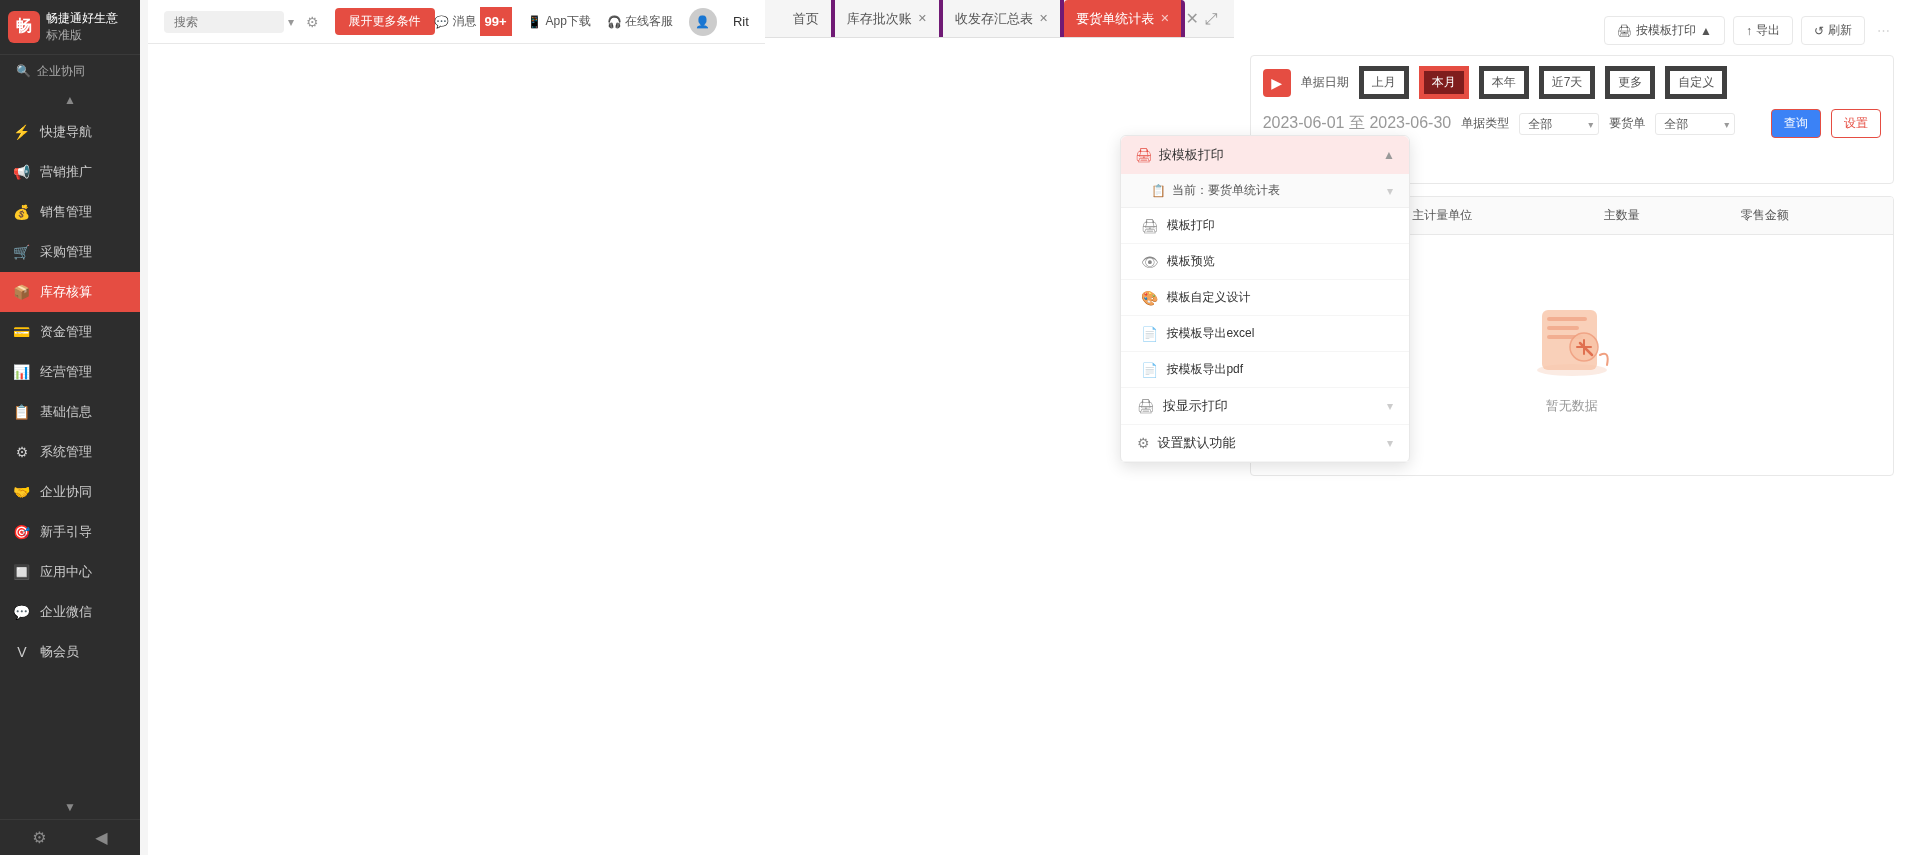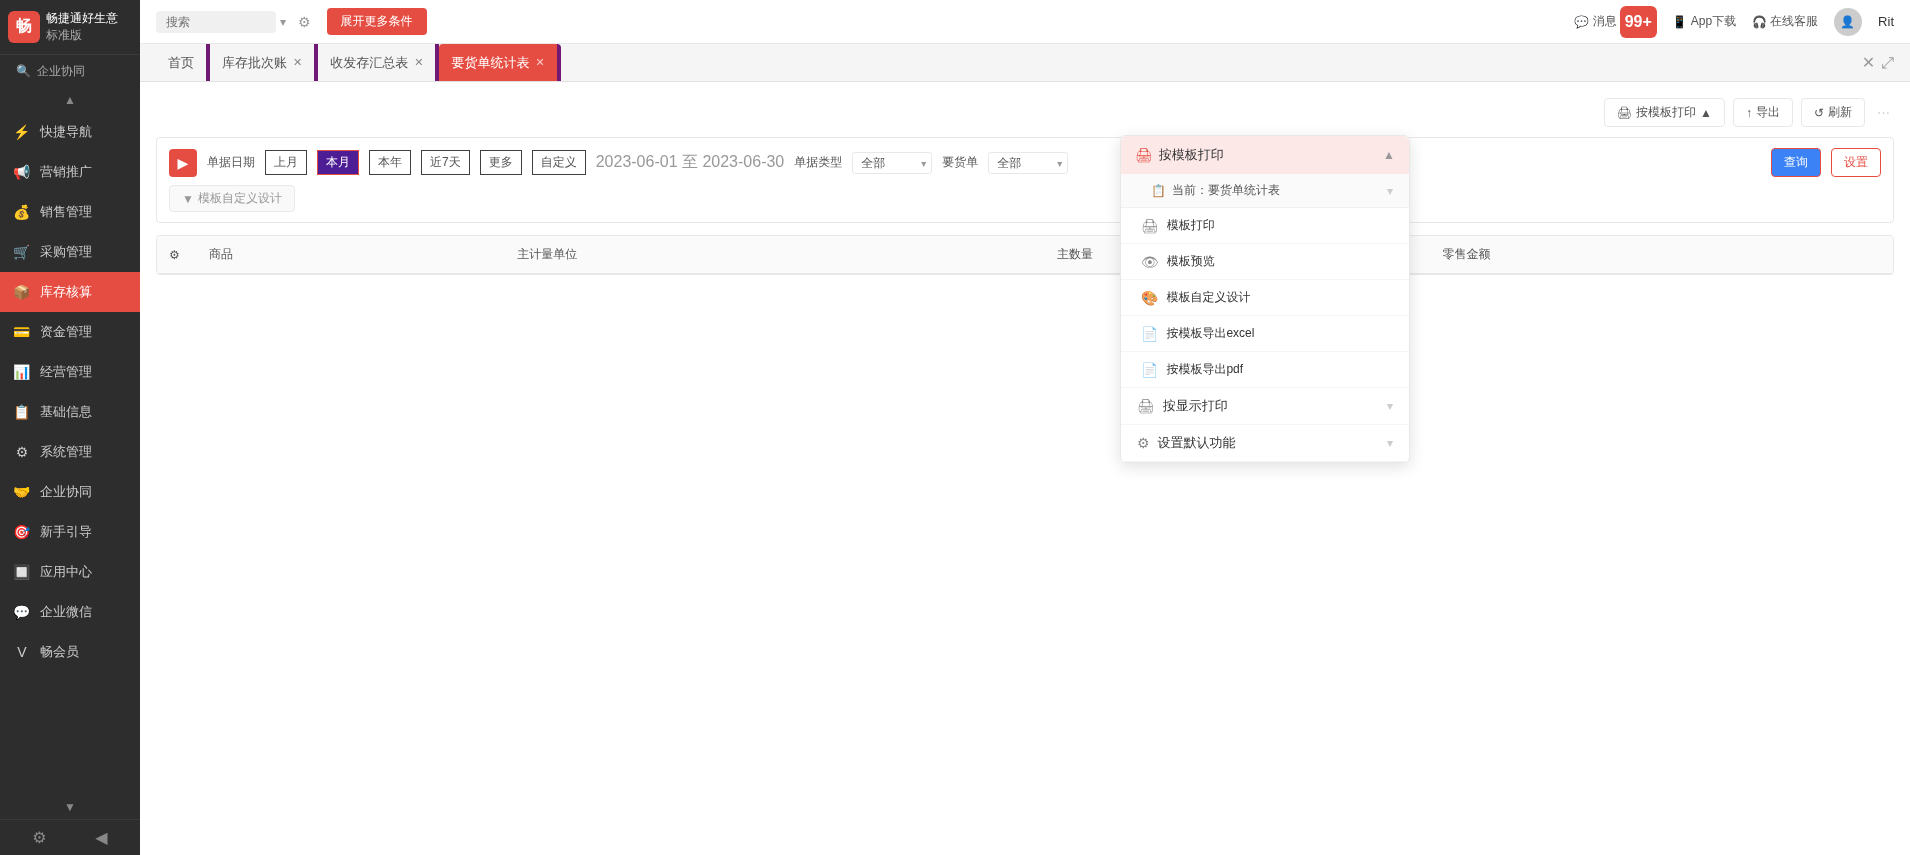--- a/index.html
+++ b/index.html
@@ -69,23 +69,24 @@
       justify-content: space-around;
       padding: 8px;
       border-top: 1px solid #3a3a3a;
     }
     .sidebar-bottom-item { color: #888; cursor: pointer; font-size: 16px; }
 
     
     .main {
       flex: 1;
       display: flex;
-      flex-direction: column;
+      flex-direction: row;
       background: #fff;
       overflow: hidden;
+      margin-left: 8px;
     }
 
     
     .topbar {
       display: flex;
       align-items: center;
       padding: 0 16px;
       height: 44px;
       background: #fff;
       border-bottom: 1px solid #e8e8e8;
@@ -122,23 +123,23 @@
       display: flex;
       align-items: center;
       color: #555;
       font-size: 12px;
       cursor: pointer;
       gap: 3px;
     }
     .badge {
       background: #e54d42;
       color: #fff;
-      border-radius: 6px;
+      border-radius: 0;
       padding: 7px 5px;
-      font-size: 16px;
+      font-size: 13px;
       font-weight: bold;
     }
     .avatar {
       width: 28px; height: 28px; border-radius: 50%;
       background: #ccc; display: flex; align-items: center; justify-content: center;
       font-size: 12px; color: #888;
     }
 
     
     .tabs {
@@ -215,24 +216,24 @@
     }
     .filter-toggle-icon {
       width: 28px; height: 28px;
       background: #e54d42;
       border-radius: 4px;
       display: flex; align-items: center; justify-content: center;
       color: #fff; font-size: 14px; cursor: pointer; flex-shrink: 0;
     }
     .filter-label { font-size: 12px; color: #555; white-space: nowrap; }
     .date-btn {
-      background: none; border: 1px solid #404040; border-radius: 0;
+      background: none; border: 5px solid #404040; border-radius: 0;
       padding: 3px 8px; font-size: 12px; color: #555; cursor: pointer;
     }
-    .date-btn.active { background: #4c1d95; color: #fff; border-color: #e54d42; }
+    .date-btn.active { background: #7f1d1d; color: #fff; border-color: #e54d42; }
     .date-range { font-size: 16px; color: #999; }
     .filter-select {
       border: 1px solid #e8e8e8; border-radius: 3px; padding: 3px 24px 3px 8px;
       font-size: 12px; color: #555; background: #fff; cursor: pointer;
       appearance: none; min-width: 80px;
     }
     .filter-select-wrap { position: relative; display: inline-block; }
     .filter-select-wrap::after { content: '▾'; position: absolute; right: 6px; top: 50%; transform: translateY(-50%); font-size: 10px; color: #999; pointer-events: none; }
 
     
@@ -555,20 +556,38 @@
           </tr>
         </thead>
         <tbody>
           <tr>
             <td colspan="5" style="padding:0; border:none;">
               
             </td>
           </tr>
         </tbody>
       </table>
+      <div class="empty-state">
+        <div class="empty-icon">
+          
+          <svg width="100" height="90" viewBox="0 0 100 90">
+            <ellipse cx="50" cy="75" rx="35" ry="6" fill="#f8d8c8" opacity="0.5"></ellipse>
+            <rect x="20" y="15" width="55" height="60" rx="6" fill="#f8c4a8" opacity="0.8"></rect>
+            <rect x="25" y="22" width="40" height="4" rx="2" fill="#f0a080" opacity="0.7"></rect>
+            <rect x="25" y="31" width="32" height="4" rx="2" fill="#f0a080" opacity="0.7"></rect>
+            <rect x="25" y="40" width="36" height="4" rx="2" fill="#f0a080" opacity="0.7"></rect>
+            <circle cx="62" cy="52" r="14" fill="#f8c4a8" opacity="0.9" stroke="#f0a080" stroke-width="1.5"></circle>
+            <line x1="58" y1="48" x2="70" y2="60" stroke="#e07050" stroke-width="2.5" stroke-linecap="round"></line>
+            <line x1="62" y1="45" x2="62" y2="59" stroke="#e07050" stroke-width="2" stroke-linecap="round"></line>
+            <line x1="55" y1="52" x2="69" y2="52" stroke="#e07050" stroke-width="2" stroke-linecap="round"></line>
+            <path d="M78 60 Q88 55 85 70" stroke="#f0a080" stroke-width="2" fill="none" stroke-linecap="round"></path>
+          </svg>
+        </div>
+        <div class="empty-text">暂无数据</div>
+      </div>
     </div>
 
     <div class="dropdown-overlay">
       <div class="dropdown-header">
         <div class="dropdown-header-left">
           <span class="dropdown-header-icon">🖨</span>
           <span>按模板打印</span>
         </div>
         <span class="dropdown-chevron">▲</span>
       </div>

